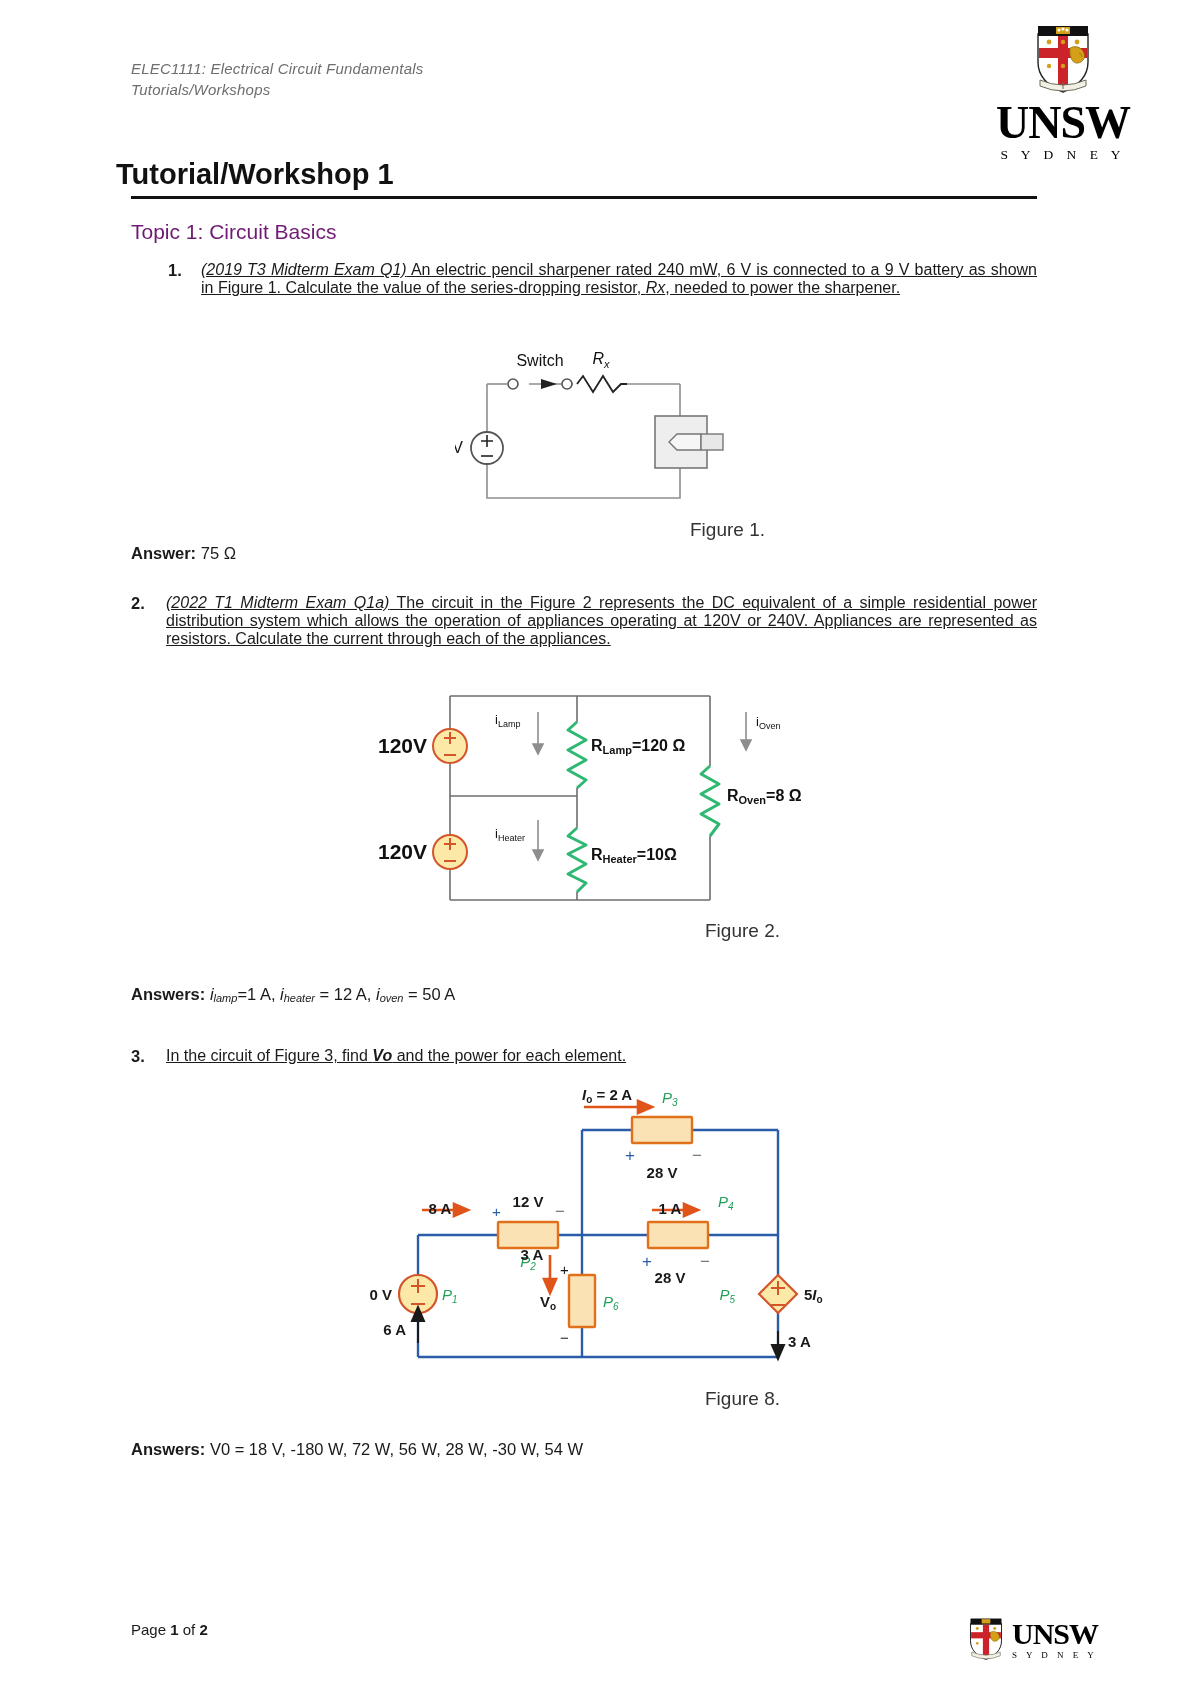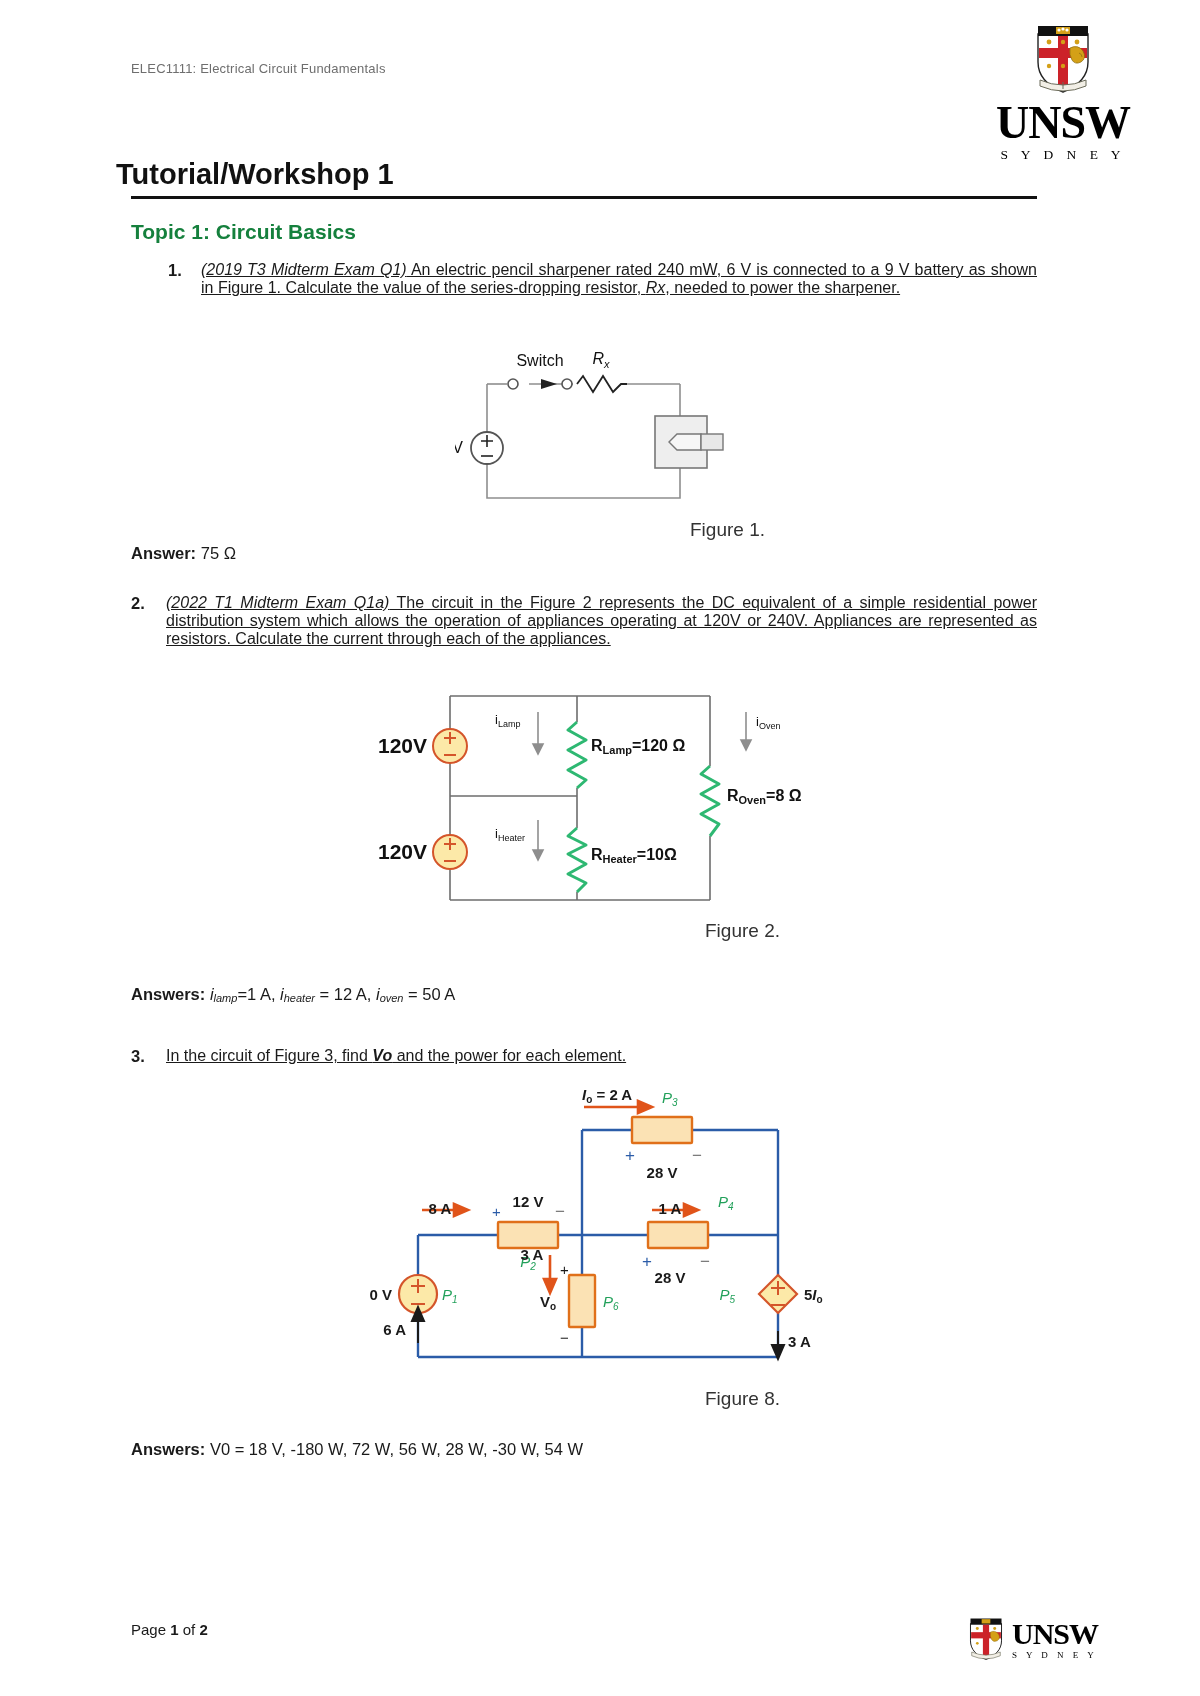--- a/index.html
+++ b/index.html
@@ -10,31 +10,31 @@
     background:#ffffff;
     font-family:"Liberation Sans", sans-serif;
     color:#1a1a1a;
     position:relative;
     overflow:hidden;
   }
   .page { position:relative; width:1200px; height:1696px; padding:0; }
 
   
   .hdr { position:absolute; left:131px; top:58px; width:600px; }
-  .hdr-line { font-size:13px; color:#6e6e6e; line-height:21px; letter-spacing:.2px; }
+  .hdr-line { font-style:italic; font-size:15px; color:#6e6e6e; line-height:21px; letter-spacing:.2px; }
 
   .logo-top { position:absolute; right:62px; top:22px; width:150px; text-align:center; }
   .crest { width:58px; height:74px; display:block; margin:0 auto; }
   .unsw-word { font-size:46px; font-weight:700; letter-spacing:-1px; line-height:46px; color:#000; margin-top:4px; font-family:"Liberation Serif", serif; }
   .sydney-word { font-size:13.5px; letter-spacing:5px; color:#000; margin-top:1px; font-family:"Liberation Serif", serif; }
 
   
   .title1 { position:absolute; left:116px; top:158px; font-size:29px; font-weight:700; color:#111; }
   .rule { position:absolute; left:131px; top:196px; width:906px; height:3px; background:#111; }
-  .title2 { position:absolute; left:131px; top:220px; font-size:21px; font-weight:700; color:#15803d; }
+  .title2 { position:absolute; left:131px; top:220px; font-size:21px; font-weight:400; color:#701a75; }
   .qnum { position:absolute; font-weight:700; font-size:16.5px; }
   .qbody { position:absolute; text-align:justify;text-decoration:underline; }
   .qbody i, .q i { font-style:italic; }
   .ans { position:absolute; font-size:16.5px; color:#1a1a1a; }
   .ans b { font-weight:700; }
   .figcap { position:absolute; font-size:19px; color:#333; text-align:right; }
   .sub { font-size:11px; vertical-align:-2px; }
 
   
   .footer { position:absolute; left:131px; bottom:58px; font-size:15px; color:#1a1a1a; }
@@ -48,20 +48,21 @@
   svg { display:block; }
   .fig { position:absolute; }
 </style>
 </head>
 <body>
 
 <div class="page">
 
   <div class="hdr">
     <div class="hdr-line">ELEC1111: Electrical Circuit Fundamentals</div>
+    <div class="hdr-line">Tutorials/Workshops</div>
   </div>
 
   <div class="logo-top">
     <svg class="crest" viewBox="0 0 58 74">
       <path d="M4 12 H54 V40 C54 54 44 64 29 70 C14 64 4 54 4 40 Z" fill="#ffffff" stroke="#222" stroke-width="1.4"></path>
       <rect x="4" y="4" width="50" height="10" fill="#111"></rect>
       <path d="M22 5 h14 v7 h-14 z" fill="#d4a017"></path>
       <circle cx="25" cy="8" r="1.6" fill="#fff"></circle>
         <circle cx="29" cy="7" r="1.6" fill="#fff"></circle>
         <circle cx="33" cy="8" r="1.6" fill="#fff"></circle>

